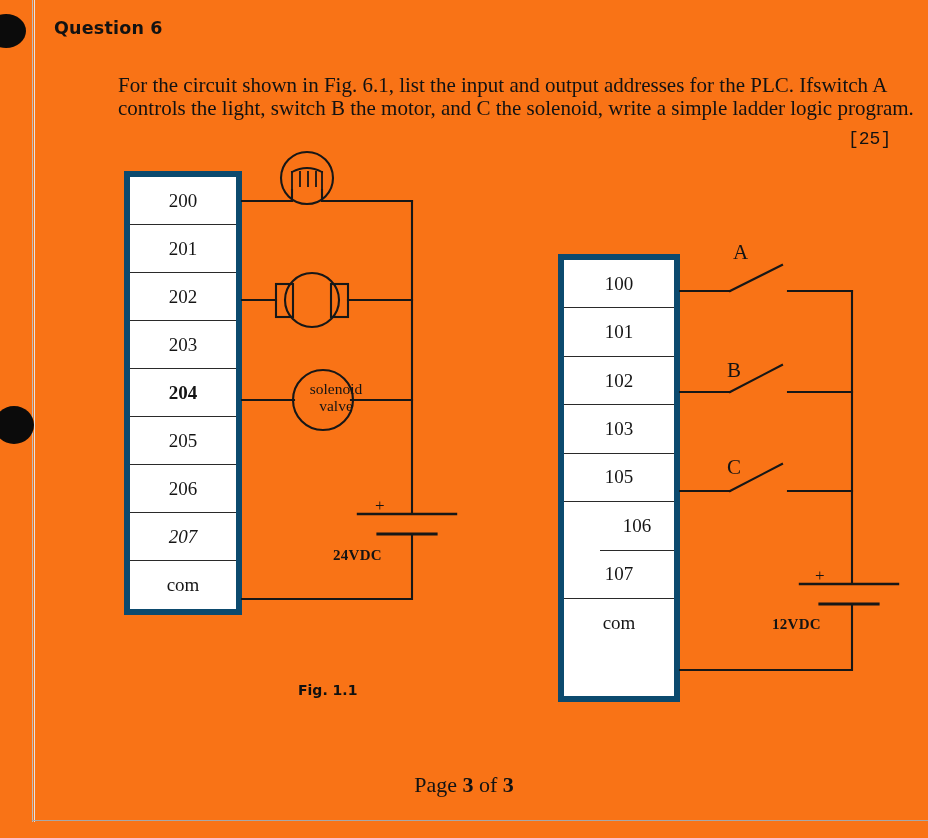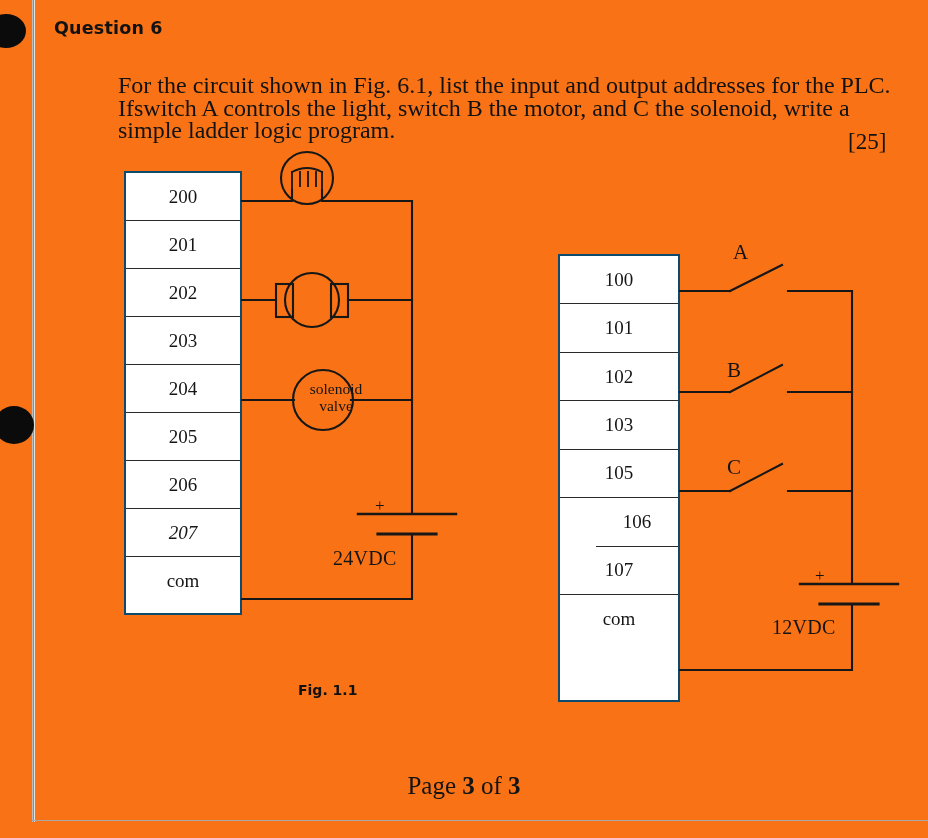--- a/index.html
+++ b/index.html
@@ -51,54 +51,54 @@
     font-size: 17.5px;
     font-weight: bold;
     letter-spacing: .2px;
     color: #121212;
   }
   .q-body {
     position: absolute;
     left: 118px; top: 74px;
     width: 800px;
     font-family: "Liberation Serif", serif;
-    font-size: 24px;
+    font-size: 21px;
     line-height: 22.5px;
     color: #121212;
     text-align: left;
   }
   .marks {
     position: absolute;
     left: 848px; top: 129px;
-    font-family: Liberation Serif, serif;
-    font-size: 23px;
+    font-family: Liberation Mono, monospace;
+    font-size: 18px;
     color: #121212;
   }
   .fig-caption {
     position: absolute;
     left: 298px; top: 682px;
     font-family: "DejaVu Sans", sans-serif;
     font-size: 14px;
     font-weight: bold;
     color: #111;
   }
   .page-num {
     position: absolute;
     left: 0; top: 772px; width: 928px;
     text-align: center;
     font-family: "Liberation Serif", serif;
-    font-size: 25px;
+    font-size: 22px;
     color: #131313;
   }
   .page-num b { font-weight: bold; }
 
   
   .module {
     position: absolute;
-    border: 2px solid #0c4a6e;
+    border: 6px solid #0c4a6e;
     background: #fff;
     box-sizing: border-box;
   }
   .module .slot {
     box-sizing: border-box;
     border-bottom: 1.6px solid #2a2a2a;
     text-align: center;
     font-family: "Liberation Serif", serif;
     font-size: 19px;
     color: #151515;
@@ -116,21 +116,21 @@
     left: 0; top: 0;
     width: 928px; height: 838px;
     pointer-events: none;
   }
   .label-sym {
     position: absolute;
     font-family: "Liberation Serif", serif;
     color: #141414;
   }
   .sw-label { font-size: 21px; }
-  .bat-label { font-size: 20px; letter-spacing: .3px; }
+  .bat-label { font-size: 15px; letter-spacing: .3px; font-weight: bold; }
   .plus-label { font-size: 17px; }
   .sol-text {
     position: absolute;
     width: 92px;
     text-align: center;
     font-family: "Liberation Serif", serif;
     font-size: 15.5px;
     line-height: 17px;
     color: #141414;
   }
@@ -157,21 +157,21 @@
       </div>
       <div class="slot" style="height: 48px;">
         <span>201</span>
       </div>
       <div class="slot" style="height: 48px;">
         <span>202</span>
       </div>
       <div class="slot" style="height: 48px;">
         <span>203</span>
       </div>
-      <div class="slot" style="height: 48px;">
+      <div class="slot" style="height: 48px; font-weight: bold;">
         <span>204</span>
       </div>
       <div class="slot" style="height: 48px;">
         <span>205</span>
       </div>
       <div class="slot" style="height: 48px;">
         <span>206</span>
       </div>
       <div class="slot" style="height: 48px; font-style: italic;">
         <span>207</span>

